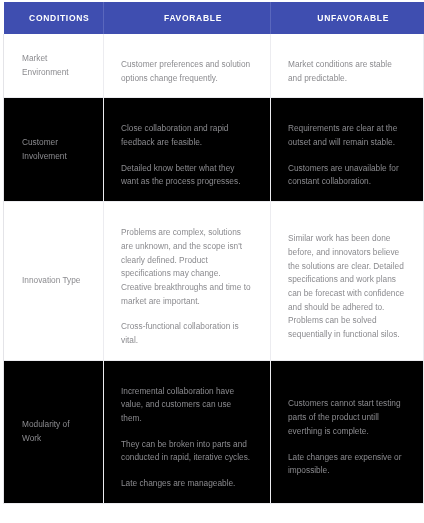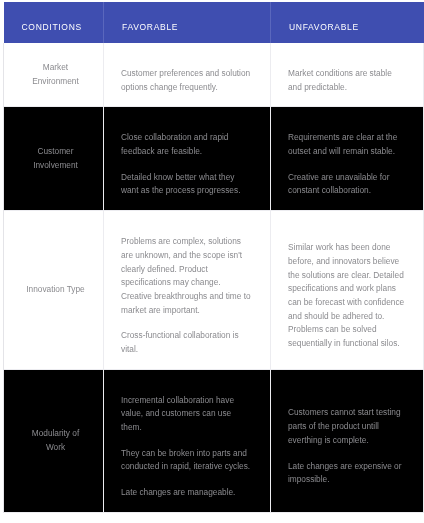--- a/index.html
+++ b/index.html
@@ -31,24 +31,24 @@
   }
 
   
   thead tr.header-row {
     background: #3f4eb0;
   }
   thead th {
     background: #3f4eb0;
     color: #ffffff;
     font-size: 8.5px;
-    font-weight: normal;
+    font-weight: bold;
     letter-spacing: 0.7px;
-    text-align: left;
-    padding: 20px 6px 11px 18px;
+    text-align: center;
+    padding: 11px 6px 11px 18px;
     border-right: 1px solid #5a67bd;
     vertical-align: middle;
     white-space: nowrap;
   }
   thead th:last-child {
     border-right: none;
   }
 
   
   tbody tr {
@@ -65,21 +65,20 @@
     border-left: 1px solid #ececf0;
     border-right: 1px solid #ececf0;
     padding: 12px 14px 12px 18px;
     color: #8b8b8f;
     font-size: 8.3px;
     line-height: 1.65;
   }
   tbody td.cell-condition {
     border-left: 1px solid #e4e4e8;
     color: #8b8b8f;
-    text-align: center;
   }
   tbody td.cell-favorable,
   tbody td.cell-unfavorable {
     padding-left: 17px;
     padding-right: 18px;
   }
   tbody td p {
     margin: 12px 0 9px 0;
   }
   tbody td p:last-child {
@@ -119,21 +118,21 @@
           </td>
         </tr>
         <tr class="row-shaded">
           <td class="cell-condition">Customer Involvement</td>
           <td class="cell-favorable">
             <p>Close collaboration and rapid feedback are feasible.</p>
             <p>Detailed know better what they want as the process progresses.</p>
           </td>
           <td class="cell-unfavorable">
             <p>Requirements are clear at the outset and will remain stable.</p>
-            <p>Creative are unavailable for constant collaboration.</p>
+            <p>Customers are unavailable for constant collaboration.</p>
           </td>
         </tr>
         <tr class="row-plain">
           <td class="cell-condition">Innovation Type</td>
           <td class="cell-favorable">
             <p>Problems are complex, solutions are unknown, and the scope isn't clearly defined. Product specifications may change. Creative breakthroughs and time to market are important.</p>
             <p>Cross-functional collaboration is vital.</p>
           </td>
           <td class="cell-unfavorable">
             <p>Similar work has been done before, and innovators believe the solutions are clear. Detailed specifications and work plans can be forecast with confidence and should be adhered to. Problems can be solved sequentially in functional silos.</p>

